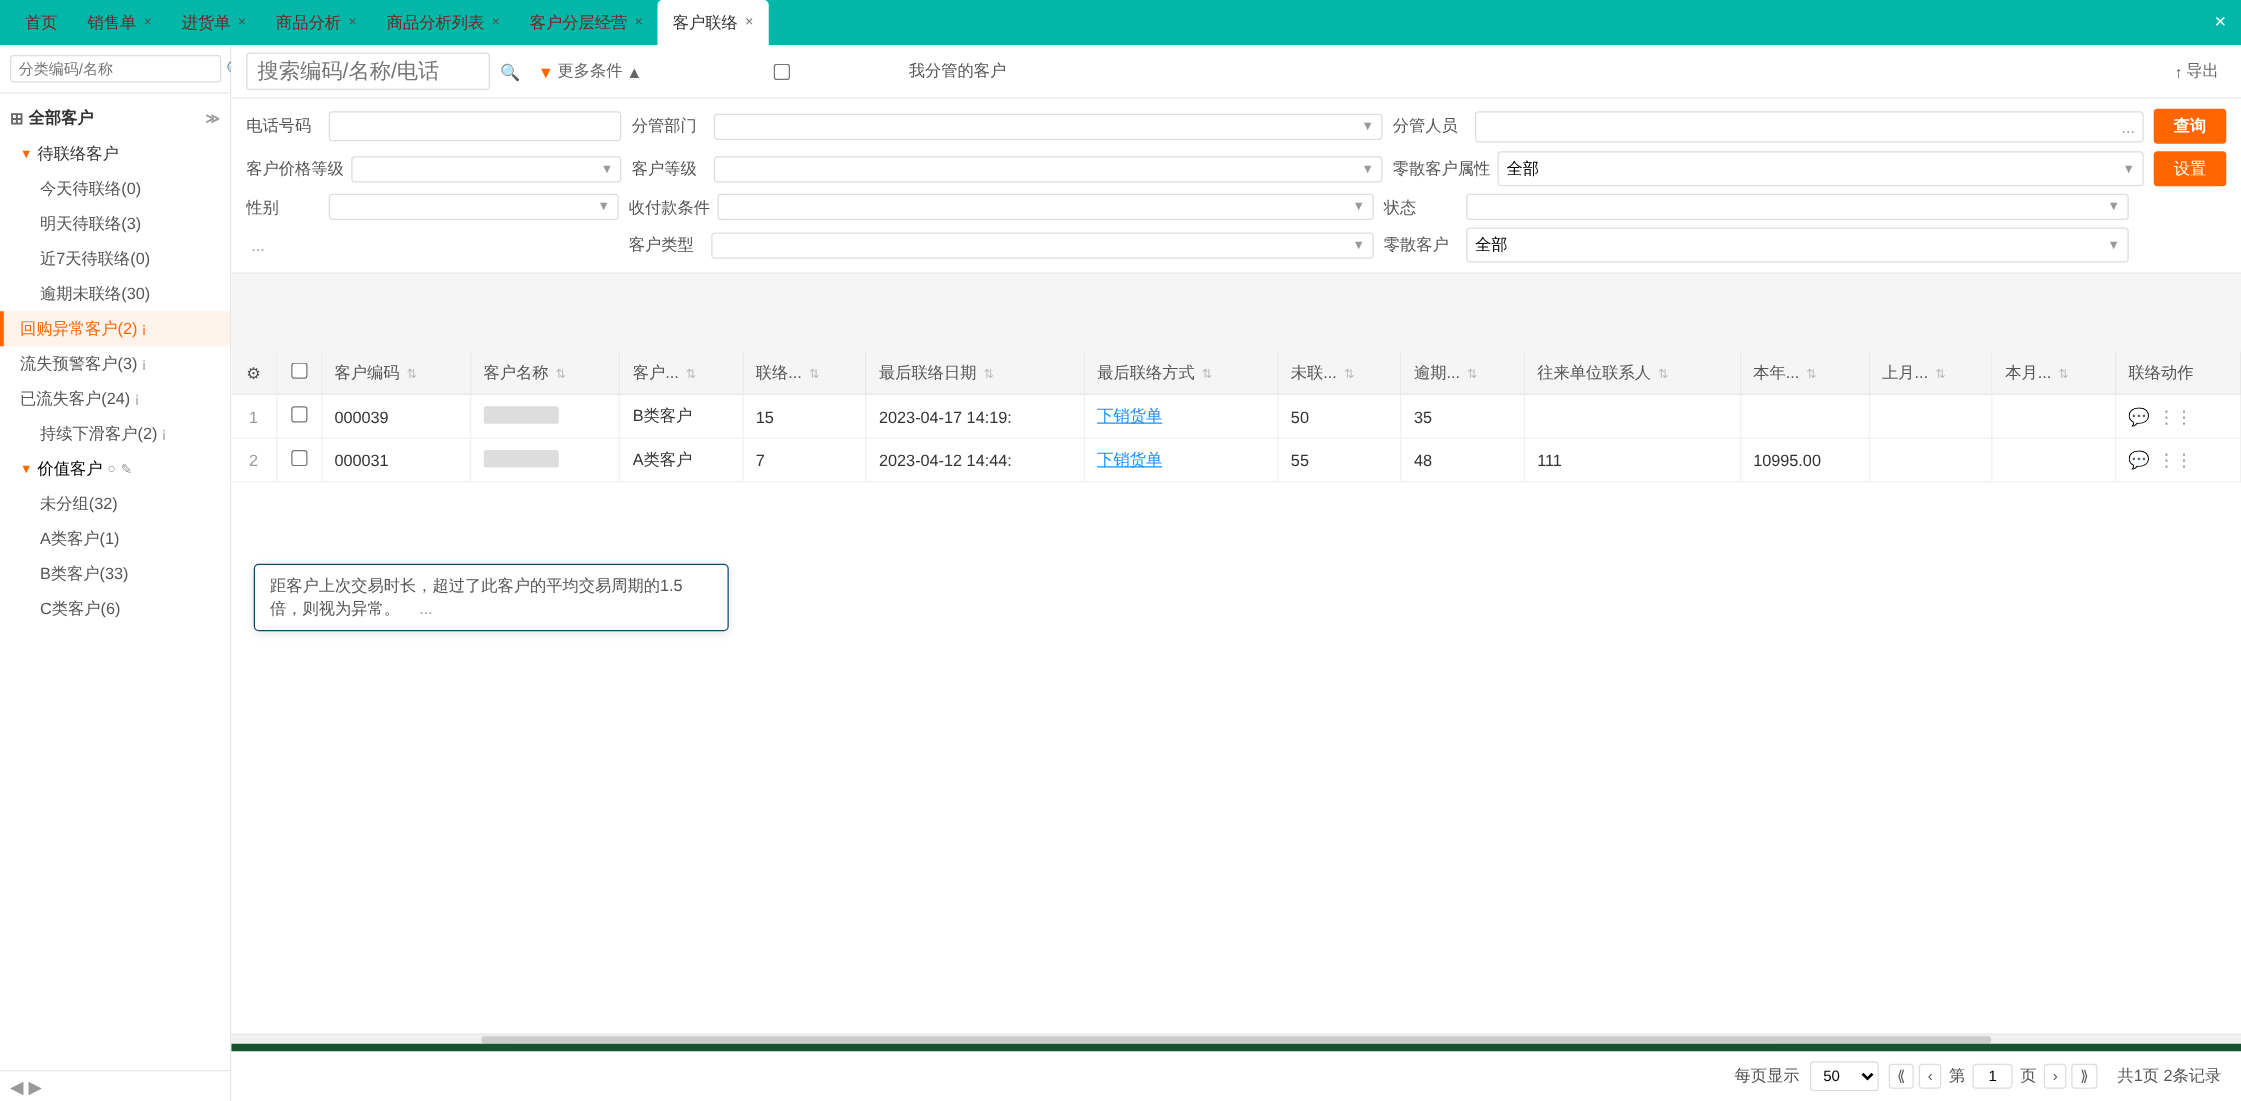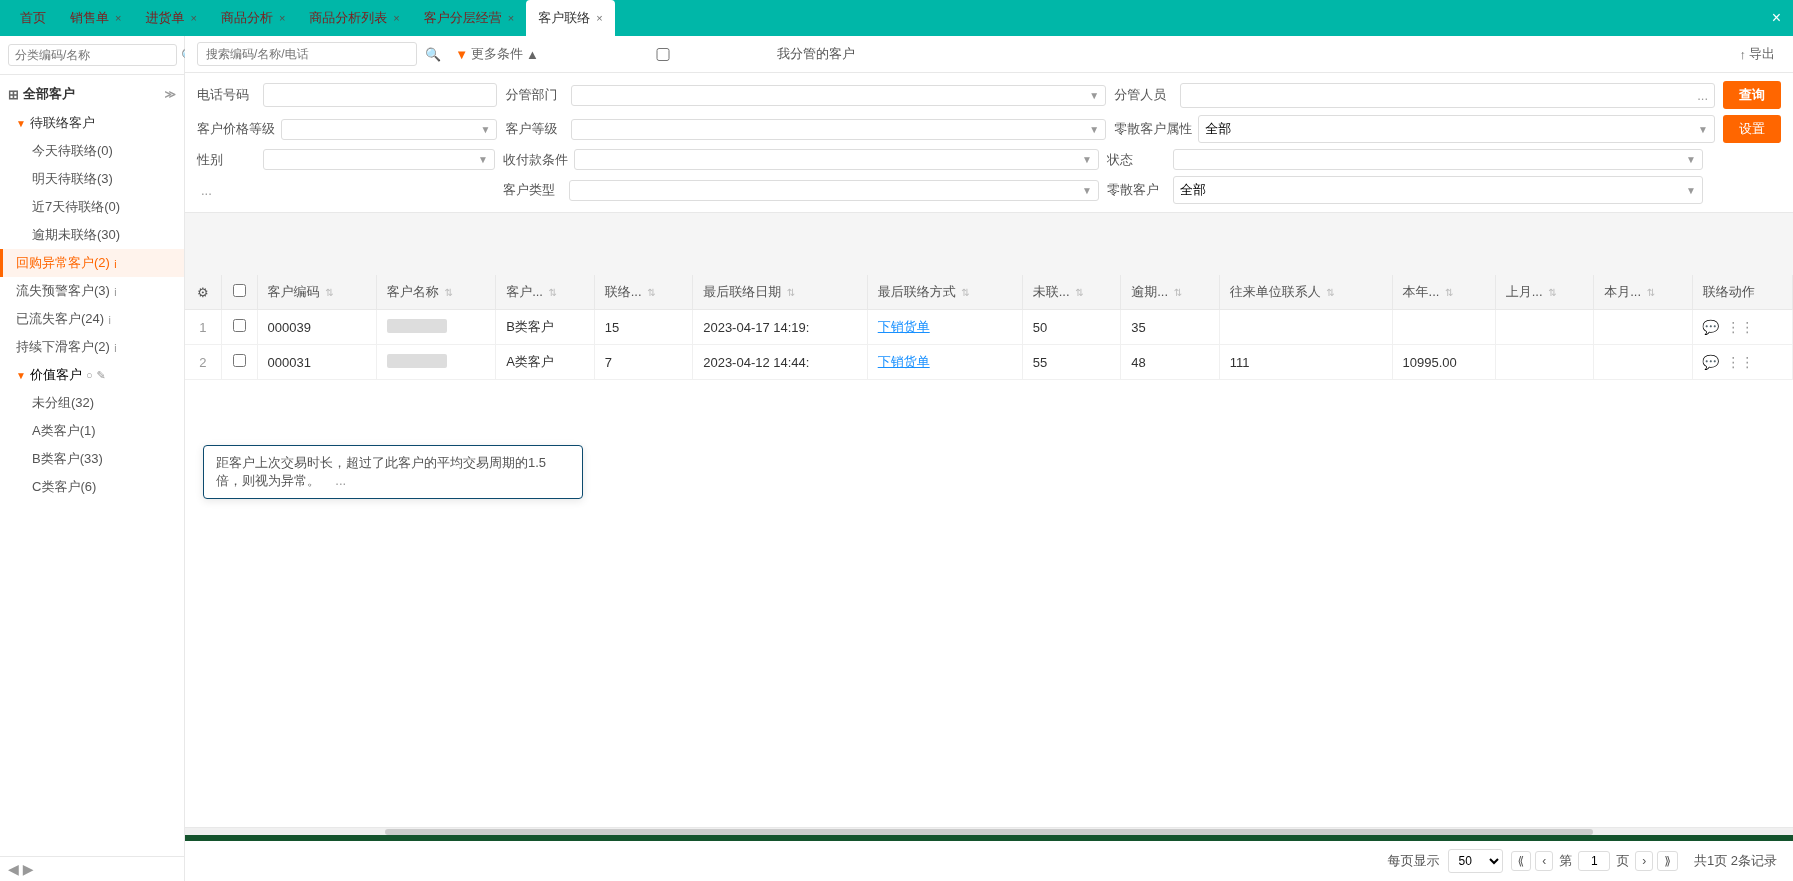--- a/index.html
+++ b/index.html
@@ -140,23 +140,23 @@
       padding: 6px 12px;
       border-bottom: 1px solid #e8e8e8;
       display: flex;
       align-items: center;
       gap: 8px;
     }
     .filter-bar input {
       border: 1px solid #ddd;
       border-radius: 3px;
       padding: 4px 8px;
-      width: 220px;
+      width: 195px;
       outline: none;
-      font-size: 12px;
+      font-size: 17px;
     }
     .filter-bar .search-btn {
       color: #00b7a8;
       cursor: pointer;
     }
     .filter-btn {
       display: flex;
       align-items: center;
       gap: 3px;
       color: #666;
@@ -493,21 +493,21 @@
         <span style="margin-left: 4px; color: #f60; font-size: 11px; cursor: pointer;">ℹ</span>
       </div>
       <div class="tree-item" style="padding-left: 16px;">
         <span>流失预警客户(3)</span>
         <span style="margin-left: 4px; color: #999; font-size: 11px; cursor: pointer;">ℹ</span>
       </div>
       <div class="tree-item" style="padding-left: 16px;">
         <span>已流失客户(24)</span>
         <span style="margin-left: 4px; color: #999; font-size: 11px; cursor: pointer;">ℹ</span>
       </div>
-      <div class="tree-item" style="padding-left: 16px;">
+      <div class="tree-item" style="padding-left: 32px;">
         <span>持续下滑客户(2)</span>
         <span style="margin-left: 4px; color: #999; font-size: 11px; cursor: pointer;">ℹ</span>
       </div>
 
       <div class="tree-group">
         <div class="value-group-header">
           <span class="triangle">▼</span>
           <span>价值客户</span>
           <span class="value-group-edit">○</span>
           <span class="value-group-edit">✎</span>

